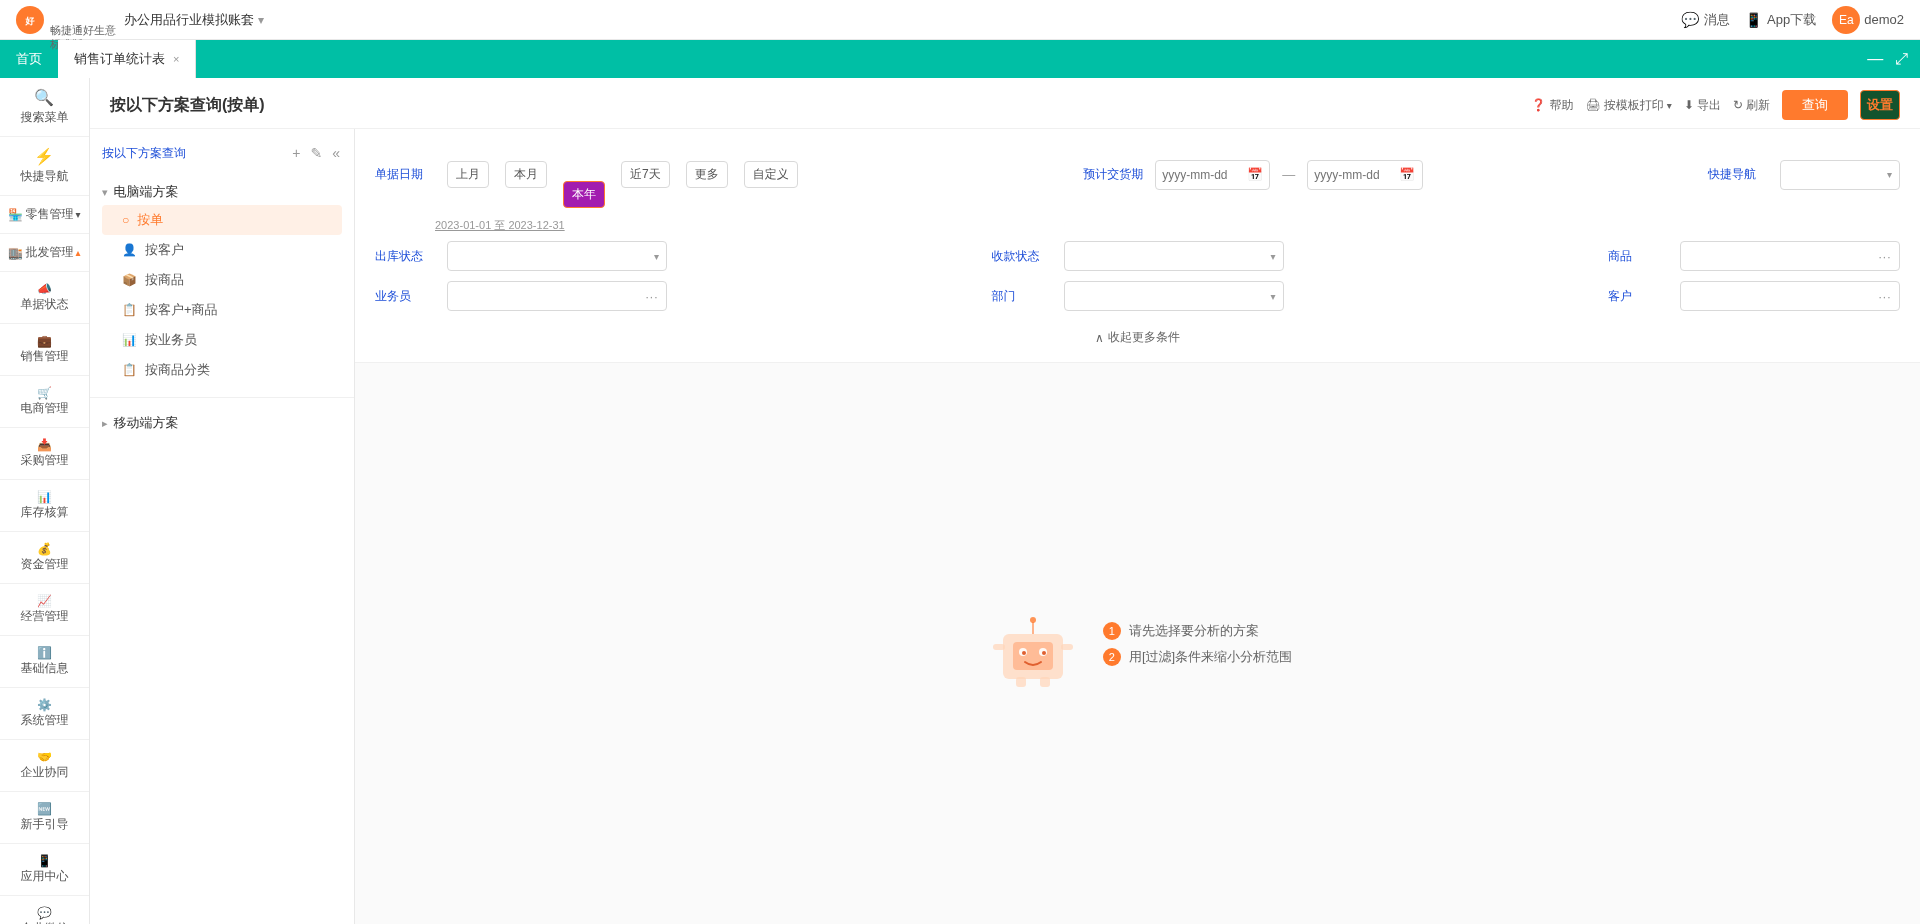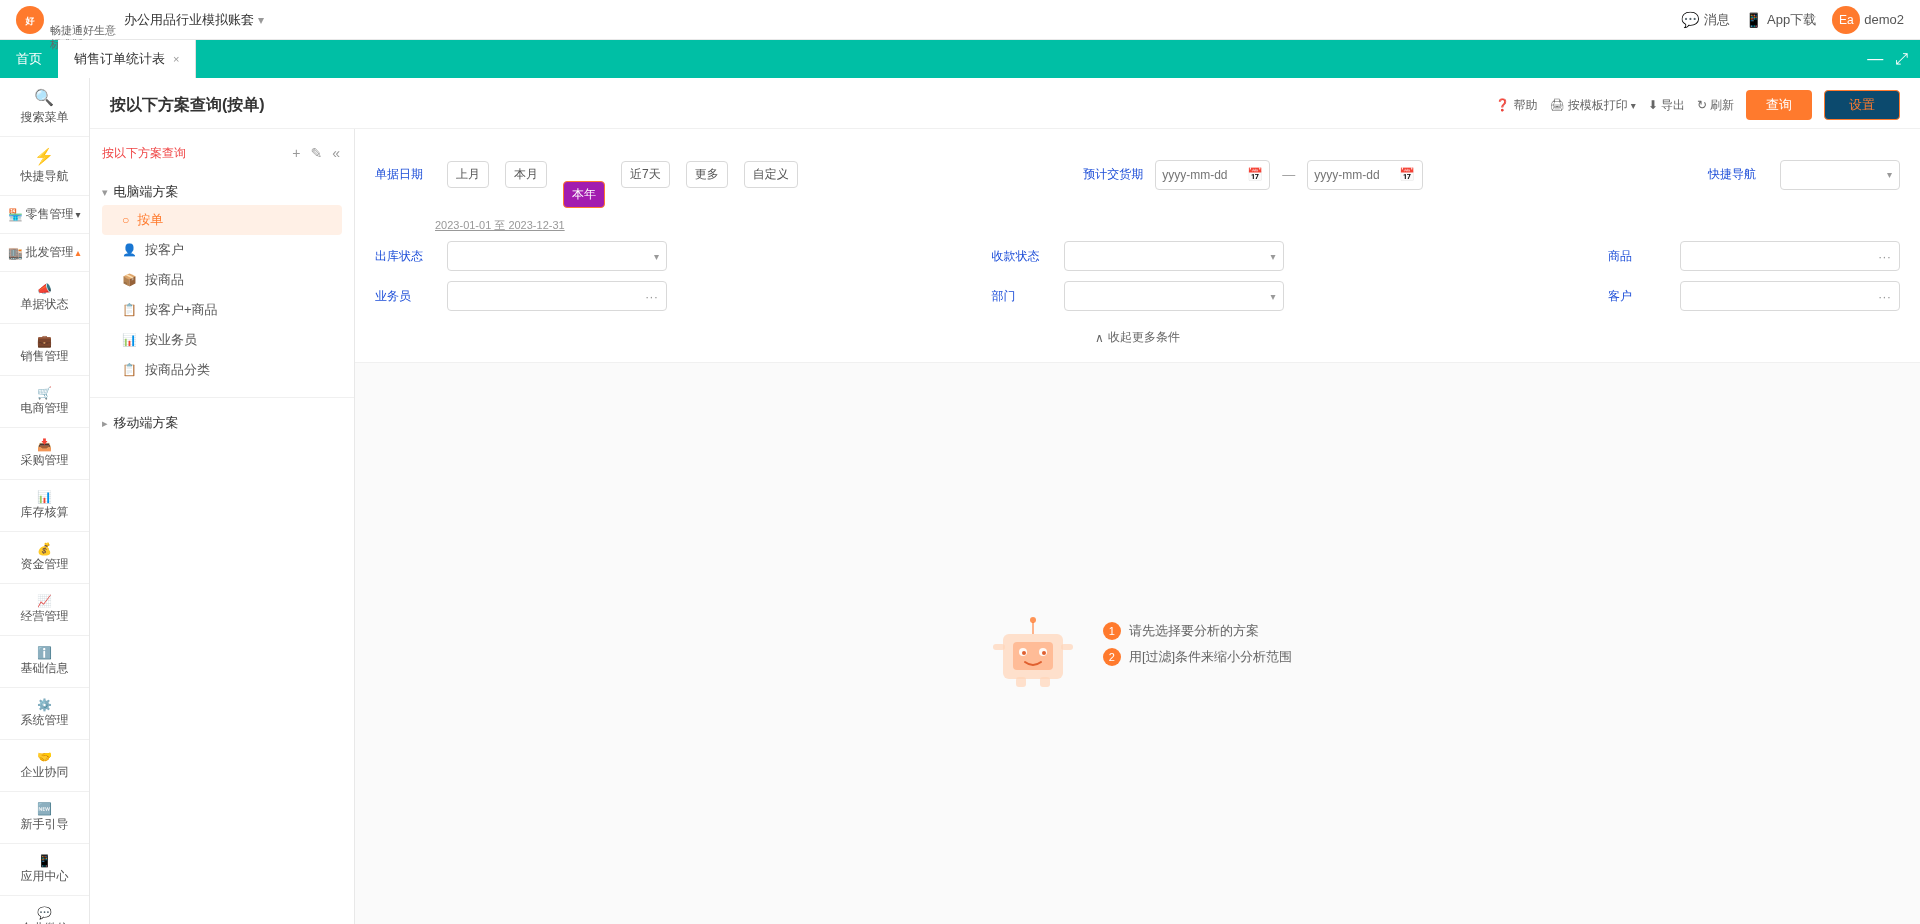--- a/index.html
+++ b/index.html
@@ -106,27 +106,28 @@
     .query-btn {
       background: #ff7a2d;
       color: #fff;
       border: none;
       padding: 6px 20px;
       border-radius: 4px;
       cursor: pointer;
       font-size: 13px;
     }
     .setting-btn {
-      background: #0c4a6e;
+      background: #14532d;
       color: #ff7a2d;
       border: 1px solid #ff7a2d;
-      padding: 5px 24px;
+      padding: 5px 6px;
       border-radius: 4px;
       cursor: pointer;
       font-size: 13px;
+      font-weight: bold;
     }
     .filter-row { display: flex; align-items: center; gap: 12px; margin-bottom: 10px; flex-wrap: wrap; }
     .filter-label { font-size: 12px; color: #1d4ed8; white-space: nowrap; min-width: 60px; }
     .filter-select {
       height: 30px;
       border: 1px solid #d9d9d9;
       border-radius: 4px;
       padding: 0 8px;
       font-size: 12px;
       color: #333;
@@ -224,21 +225,21 @@
       overflow-y: auto;
       flex-shrink: 0;
     }
     .panel-toolbar {
       display: flex;
       align-items: center;
       padding: 4px 12px;
       gap: 6px;
       margin-bottom: 6px;
     }
-    .panel-toolbar-title { font-size: 12px; color: #ef4444; flex: 1; }
+    .panel-toolbar-title { font-size: 12px; color: #1d4ed8; flex: 1; }
     .panel-icon-btn { cursor: pointer; color: #999; font-size: 14px; padding: 2px; }
     .panel-section {
       padding: 6px 12px;
     }
     .panel-section-header {
       display: flex;
       align-items: center;
       gap: 6px;
       font-size: 13px;
       color: #333;

